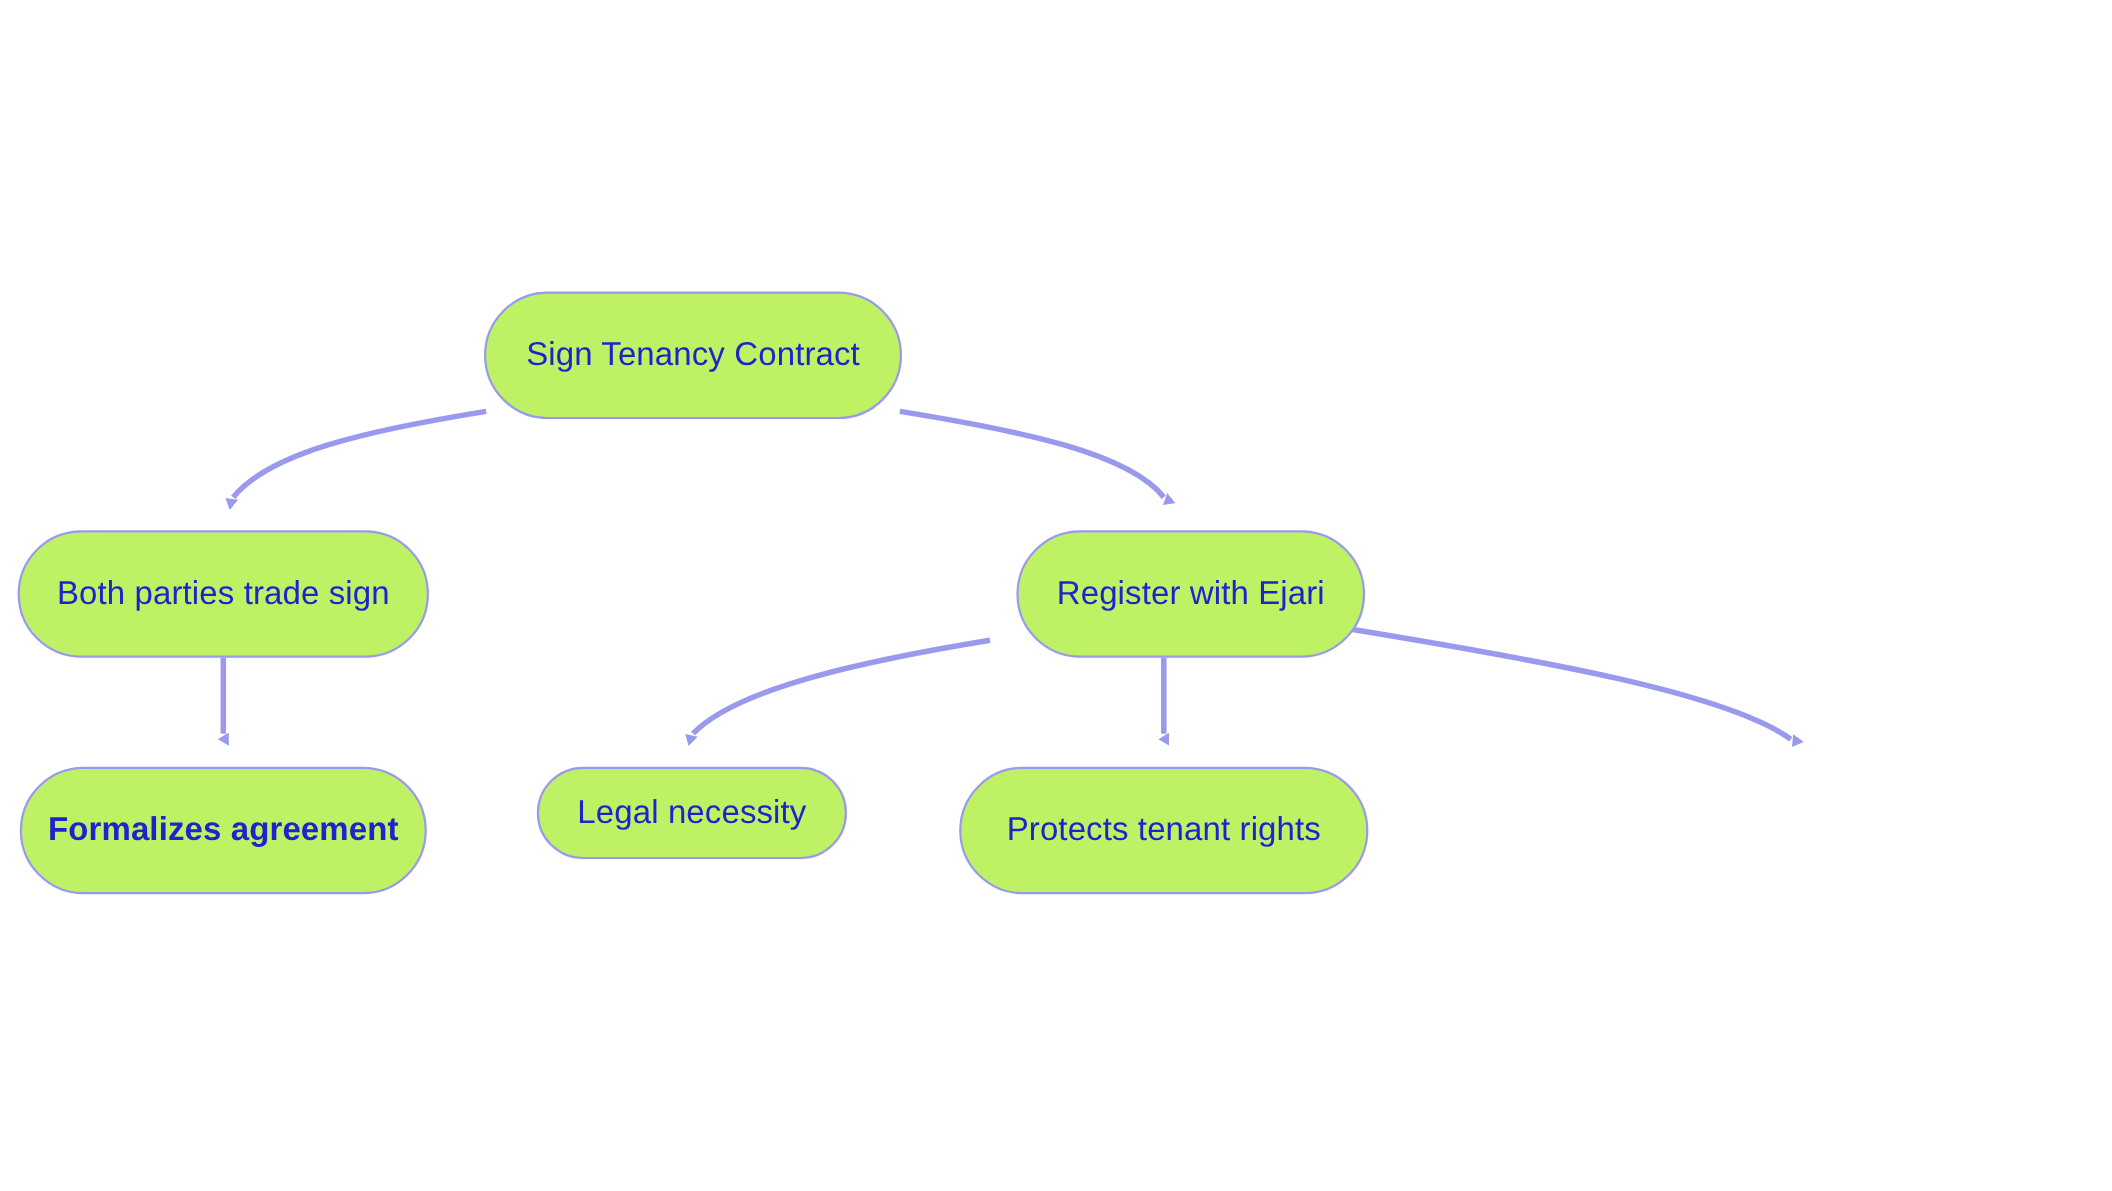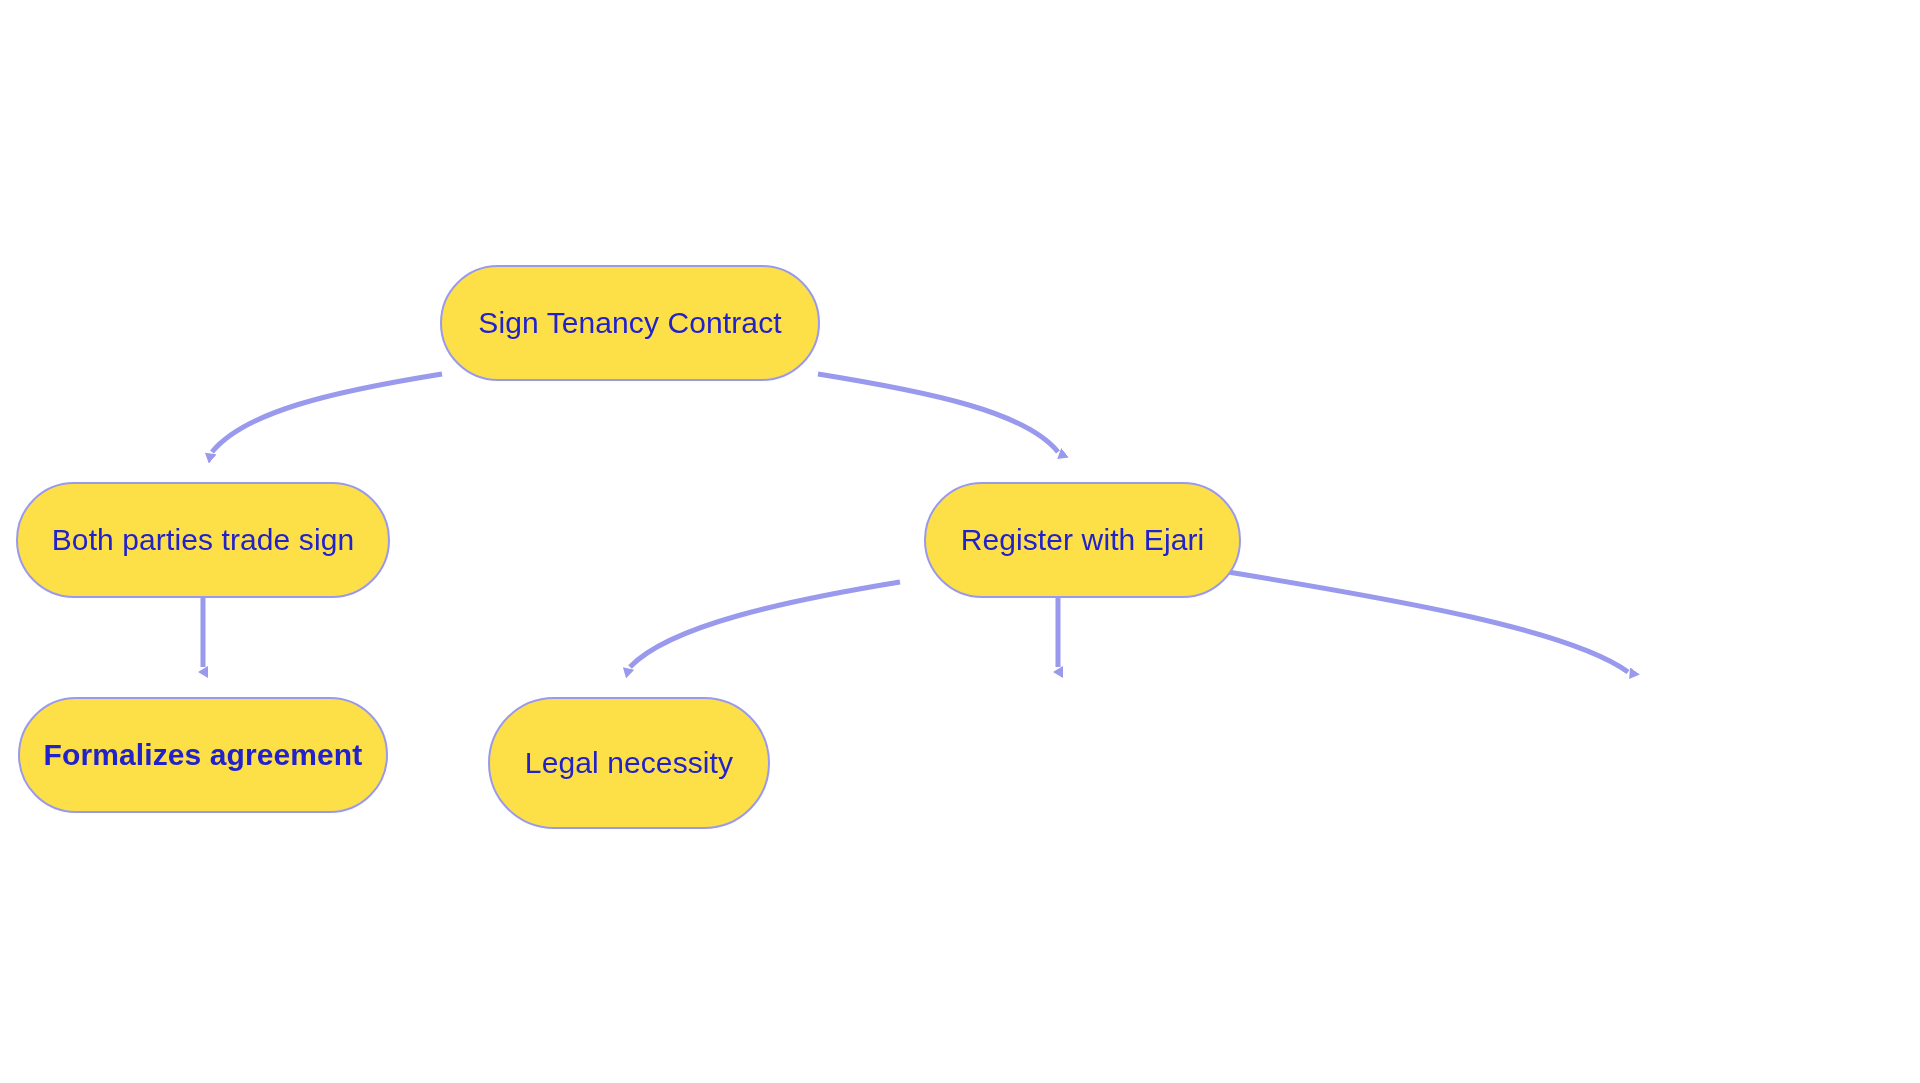--- a/index.html
+++ b/index.html
@@ -26,21 +26,21 @@
     width: 1920px;
     height: 1083px;
     pointer-events: none;
   }
   .node {
     position: absolute;
     box-sizing: border-box;
     display: flex;
     align-items: center;
     justify-content: center;
-    background: #fde047;
+    background: #bef264;
     border: 2px solid #9999ee;
     border-radius: 999px;
     color: #2222cc;
     font-size: 30px;
     font-weight: 400;
     letter-spacing: 0.1px;
     white-space: nowrap;
     font-family: "Liberation Sans", sans-serif;
   }
   .node-label {
@@ -83,19 +83,22 @@
   </div>
 
   <div class="node" style="left:924px; top:482px; width:317px; height:116px;">
     <span class="node-label">Register with Ejari</span>
   </div>
 
   <div class="node" style="left:18px; top:697px; width:370px; height:116px;font-weight:bold;">
     <span class="node-label">Formalizes agreement</span>
   </div>
 
-  <div class="node" style="left:488px; top:697px; width:282px; height:132px;text-align:center;">
+  <div class="node" style="left:488px; top:697px; width:282px; height:84px;text-align:center;">
     <span class="node-label">Legal necessity</span>
   </div>
 
+  <div class="node" style="left:872px; top:697px; width:372px; height:116px;">
+    <span class="node-label">Protects tenant rights</span>
+  </div>
 
 
 </div>
 
 </body></html>

